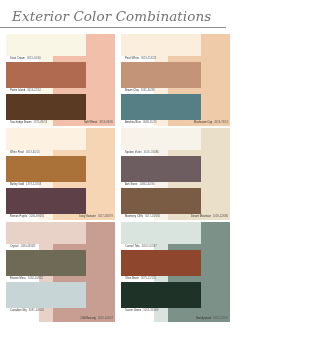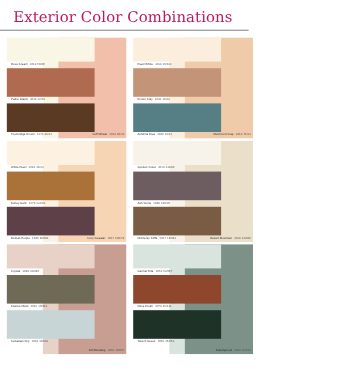--- a/index.html
+++ b/index.html
@@ -15,23 +15,24 @@
     overflow: hidden;
     position: relative;
   }
 
   
   #page-header {
     padding: 9px 0 0 12px;
   }
   #page-title {
     font-family: "DejaVu Serif", serif;
+    font-style: italic;
     font-size: 13.5px;
     font-weight: 400;
-    color: #be185d;
+    color: #737373;
     letter-spacing: 0.1px;
     white-space: nowrap;
     line-height: 1.1;
   }
   #title-rule {
     margin: 3px 10px 0 0;
     height: 1px;
     background: #8d8d8d;
   }
 

